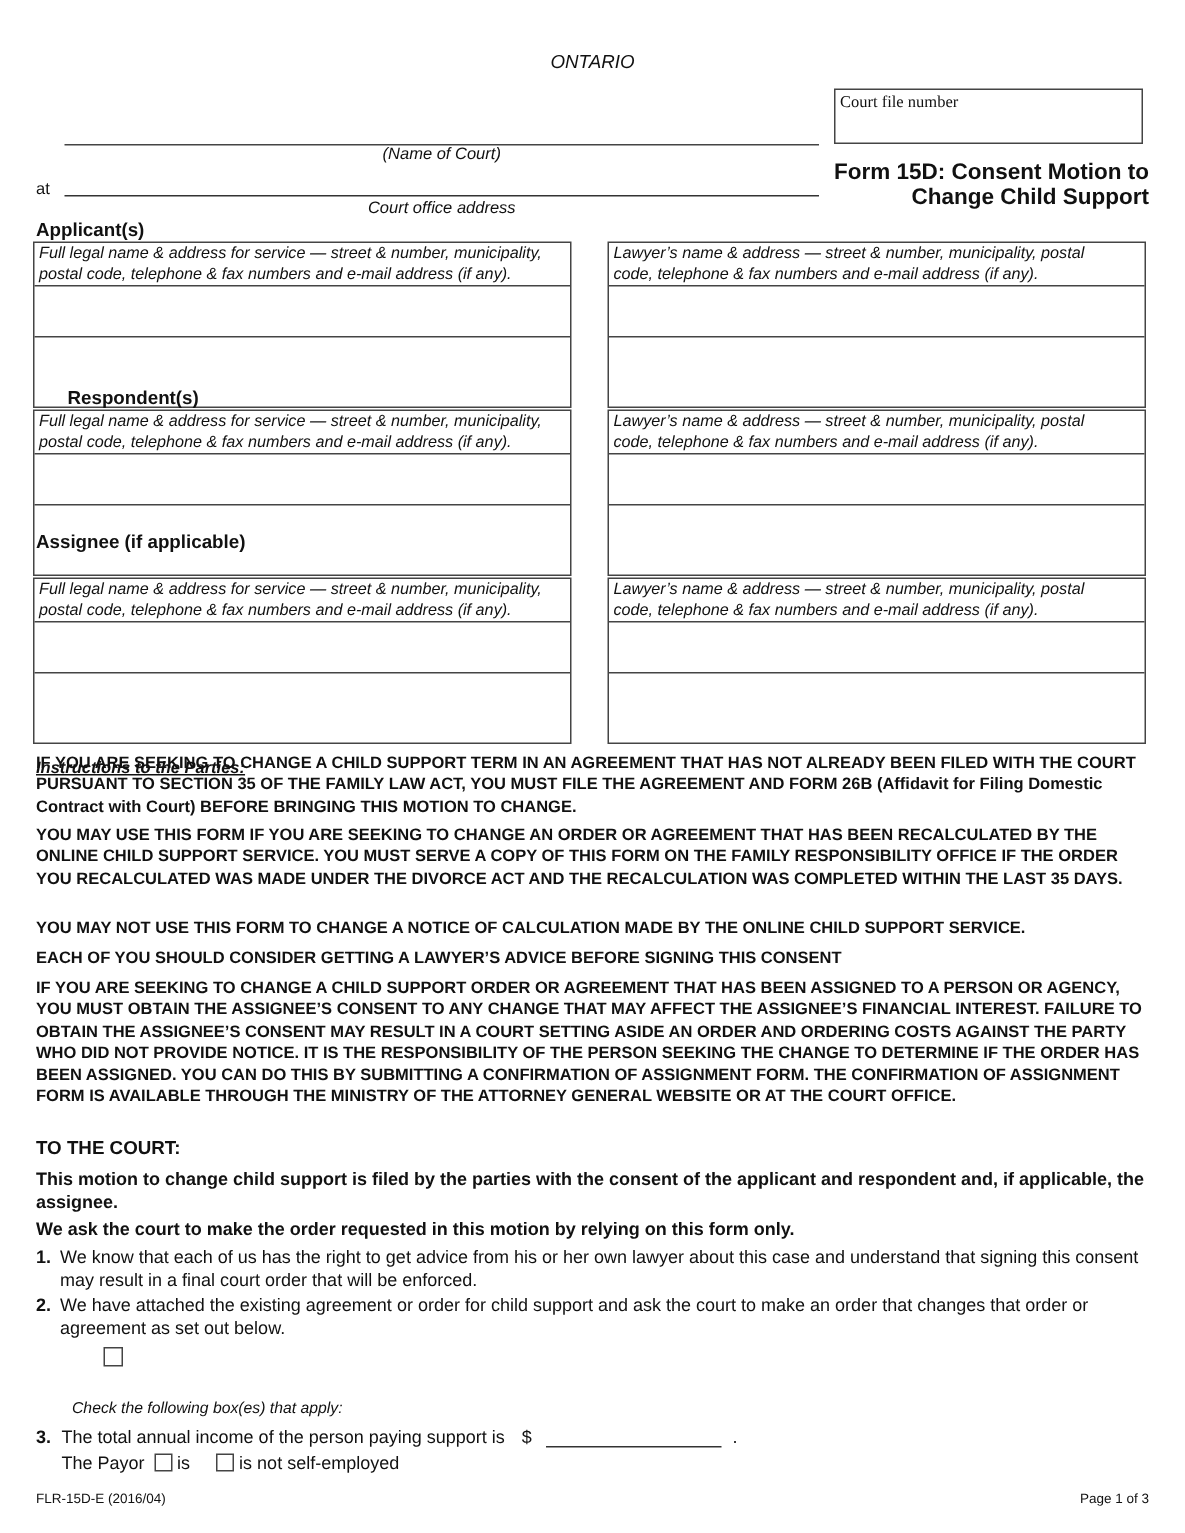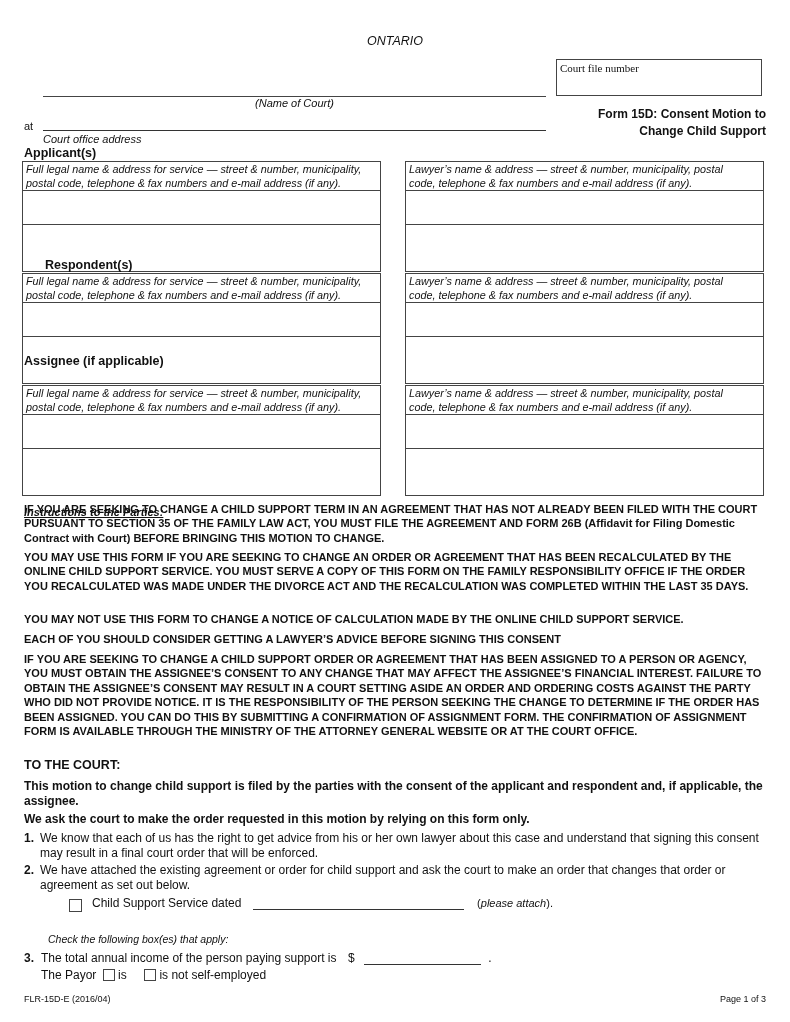--- a/index.html
+++ b/index.html
@@ -5,22 +5,22 @@
   html, body { margin: 0; padding: 0; background: #ffffff; }
   body { width: 790px; height: 1022px; position: relative; overflow: hidden;
          font-family: "Liberation Sans", sans-serif; color: #111; }
   .abs { position: absolute; }
   .ontario { left: 0; width: 790px; top: 34px; text-align: center; font-style: italic; font-size: 12.5px; }
   .court-file { left: 556px; top: 59px; width: 206px; height: 37px; border: 1px solid #444; box-sizing: border-box; font-size: 11px; padding: 2px 3px; font-family: Liberation Serif, serif; }
   .name-line { left: 43px; top: 96px; width: 503px; border-top: 1px solid #444; }
   .name-label { left: 43px; width: 503px; top: 97px; text-align: center; font-style: italic; font-size: 11px; }
   .at-label { left: 24px; top: 120px; font-size: 11px; }
   .addr-line { left: 43px; top: 130px; width: 503px; border-top: 1.5px solid #333; }
-  .addr-label { left: 43px; width: 503px; top: 133px; text-align: left; font-style: italic; font-size: 11px; }
-  .form-title { left: 548px; width: 218px; top: 106px; text-align: right; font-weight: bold; font-size: 12px; line-height: 17px; }
+  .addr-label { left: 43px; width: 503px; top: 133px; text-align: center; font-style: italic; font-size: 11px; }
+  .form-title { left: 548px; width: 218px; top: 106px; text-align: right; font-weight: bold; font-size: 15px; line-height: 17px; }
   .sec-title { left: 24px; font-weight: bold; font-size: 12.5px; }
   .party-box { width: 359px; height: 111px; border: 1px solid #444; box-sizing: border-box; }
   .party-box .hdr { height: 29px; border-bottom: 1px solid #444; font-style: italic; font-size: 10.8px; line-height: 13.5px; padding: 1px 3px; box-sizing: border-box; overflow: hidden; white-space: nowrap; }
   .party-box .row { height: 33px; border-bottom: 1px solid #444; }
   .party-box .row:last-child { border-bottom: none; }
   .instr-title { left: 24px; top: 486px; font-size: 11px; font-weight: bold; font-style: italic; text-decoration: underline; margin-top: 20px; }
   .para { left: 24px; width: 745px; font-weight: bold; font-size: 11px; line-height: 14.4px; }
   .tocourt { left: 24px; top: 758px; font-weight: bold; font-size: 12.5px; }
   .bpara { left: 24px; width: 745px; font-weight: bold; font-size: 12px; line-height: 15px; }
   .item { left: 24px; width: 745px; font-size: 12px; line-height: 15px; }
@@ -121,25 +121,20 @@
 </div>
 <div class="abs item" style="top:863px;">
   <span class="num">2.</span>
   <span class="txt">We have attached the existing agreement or order for child support and ask the court to make an order that changes that order or agreement as set out below.</span>
 </div>
 
 <div class="abs" style="left:69px; top:896px;">
   <span class="cb" style="width:13px;height:13px;"></span>
 </div>
 <div class="abs" style="left:92px; top:895px; font-size:12px; line-height:16px;">
-  <div>
-    <span>Child Support Service dated</span>
-    <span class="uline" style="width:211px; margin-left:8px;"></span>
-    <span style="font-size:11px; margin-left:10px;"><span>(</span><i>please attach</i><span>).</span></span>
-  </div>
 </div>
 
 <div class="abs" style="left:48px; top:933px; font-size:10.5px; font-style:italic;">Check the following box(es) that apply:</div>
 
 <div class="abs item" style="top:951px;">
   <span class="num">3.</span>
   <span class="txt" style="padding-left:17px;">
     <span>The total annual income of the person paying support is</span>
     <span style="margin-left:8px;">$</span>
     <span class="uline" style="width:117px; margin-left:6px;"></span>

